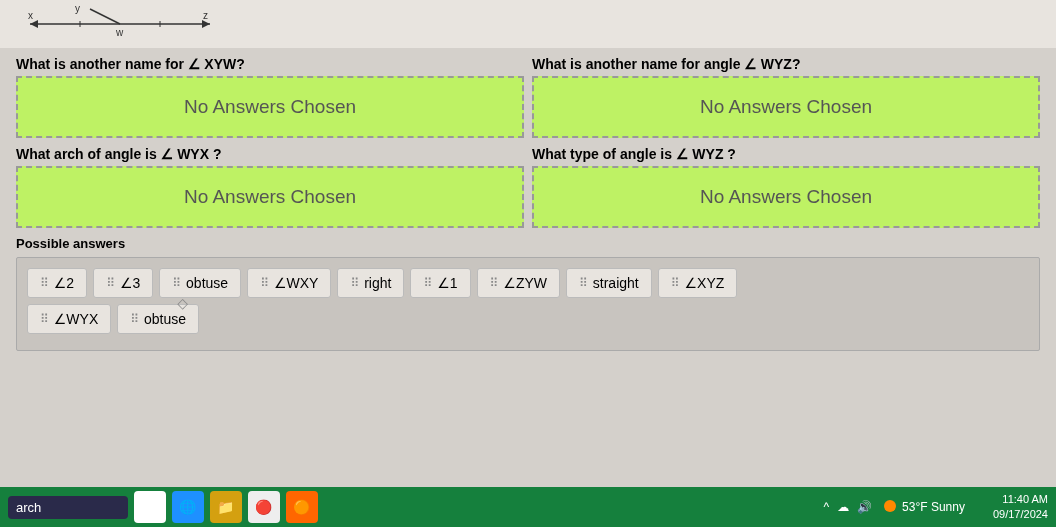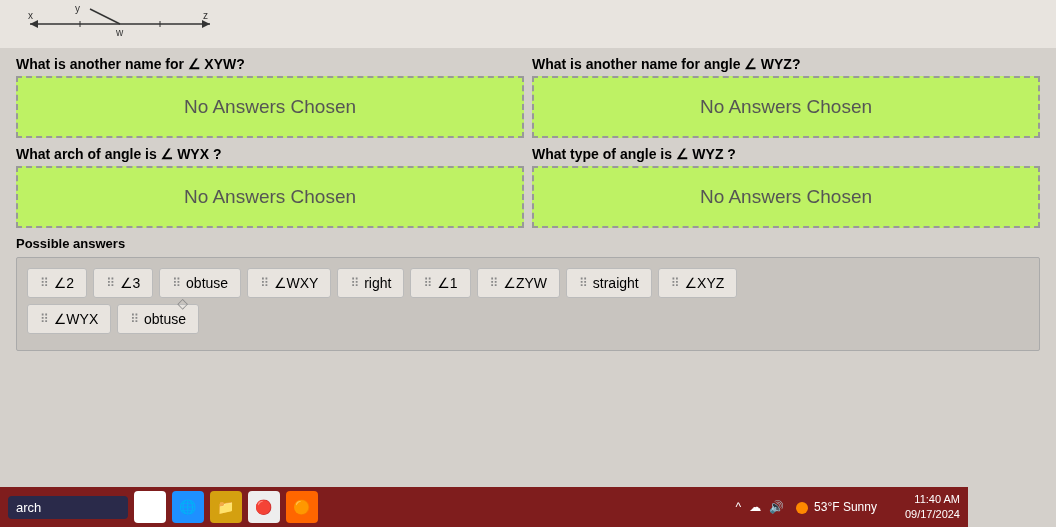--- a/index.html
+++ b/index.html
@@ -109,23 +109,23 @@
       color: #888;
       font-size: 12px;
       letter-spacing: -1px;
     }
 
     
     .taskbar {
       position: absolute;
       bottom: 0;
       left: 0;
-      width: 968px;
+      width: 1056px;
       height: 40px;
-      background: #7f1d1d;
+      background: #15803d;
       display: flex;
       align-items: center;
       padding: 0 8px;
       color: white;
       gap: 8px;
     }
 
     .taskbar-left {
       display: flex;
       align-items: center;
@@ -147,21 +147,21 @@
     .taskbar-btn.blue-bg { background: #1e90ff; }
 
     .taskbar-right {
       display: flex;
       align-items: center;
       gap: 12px;
     }
 
     .weather-info {
       display: flex;
-      align-items: flex-end;
+      align-items: flex-start;
       gap: 6px;
       font-size: 12px;
     }
 
     .weather-dot {
       width: 12px;
       height: 12px;
       background: #ff8800;
       border-radius: 50%;
     }

